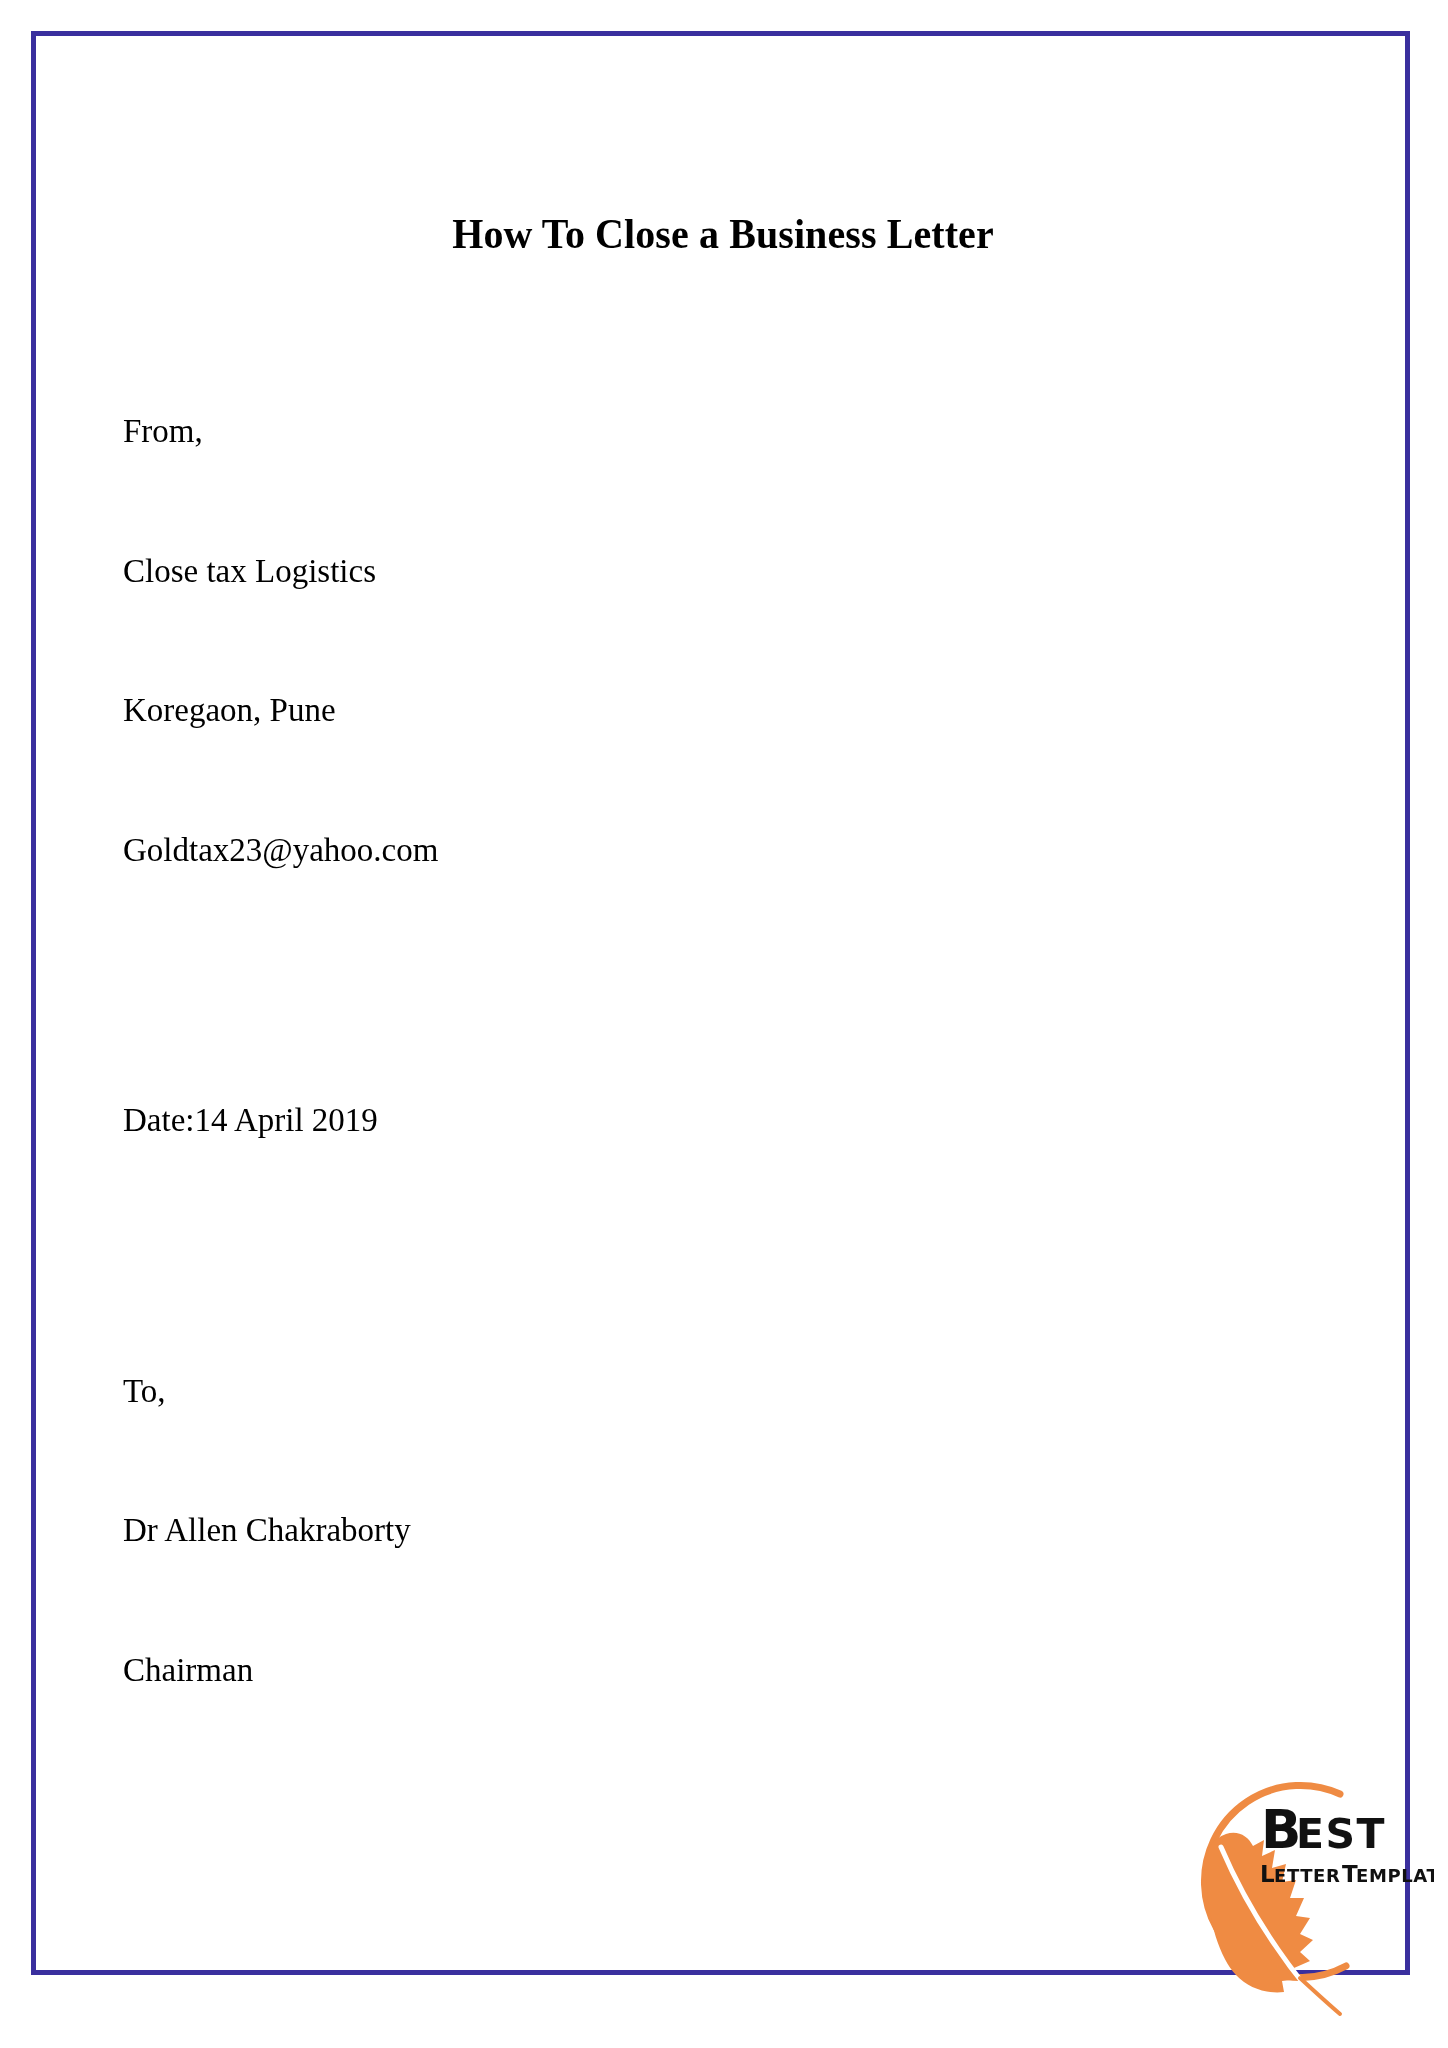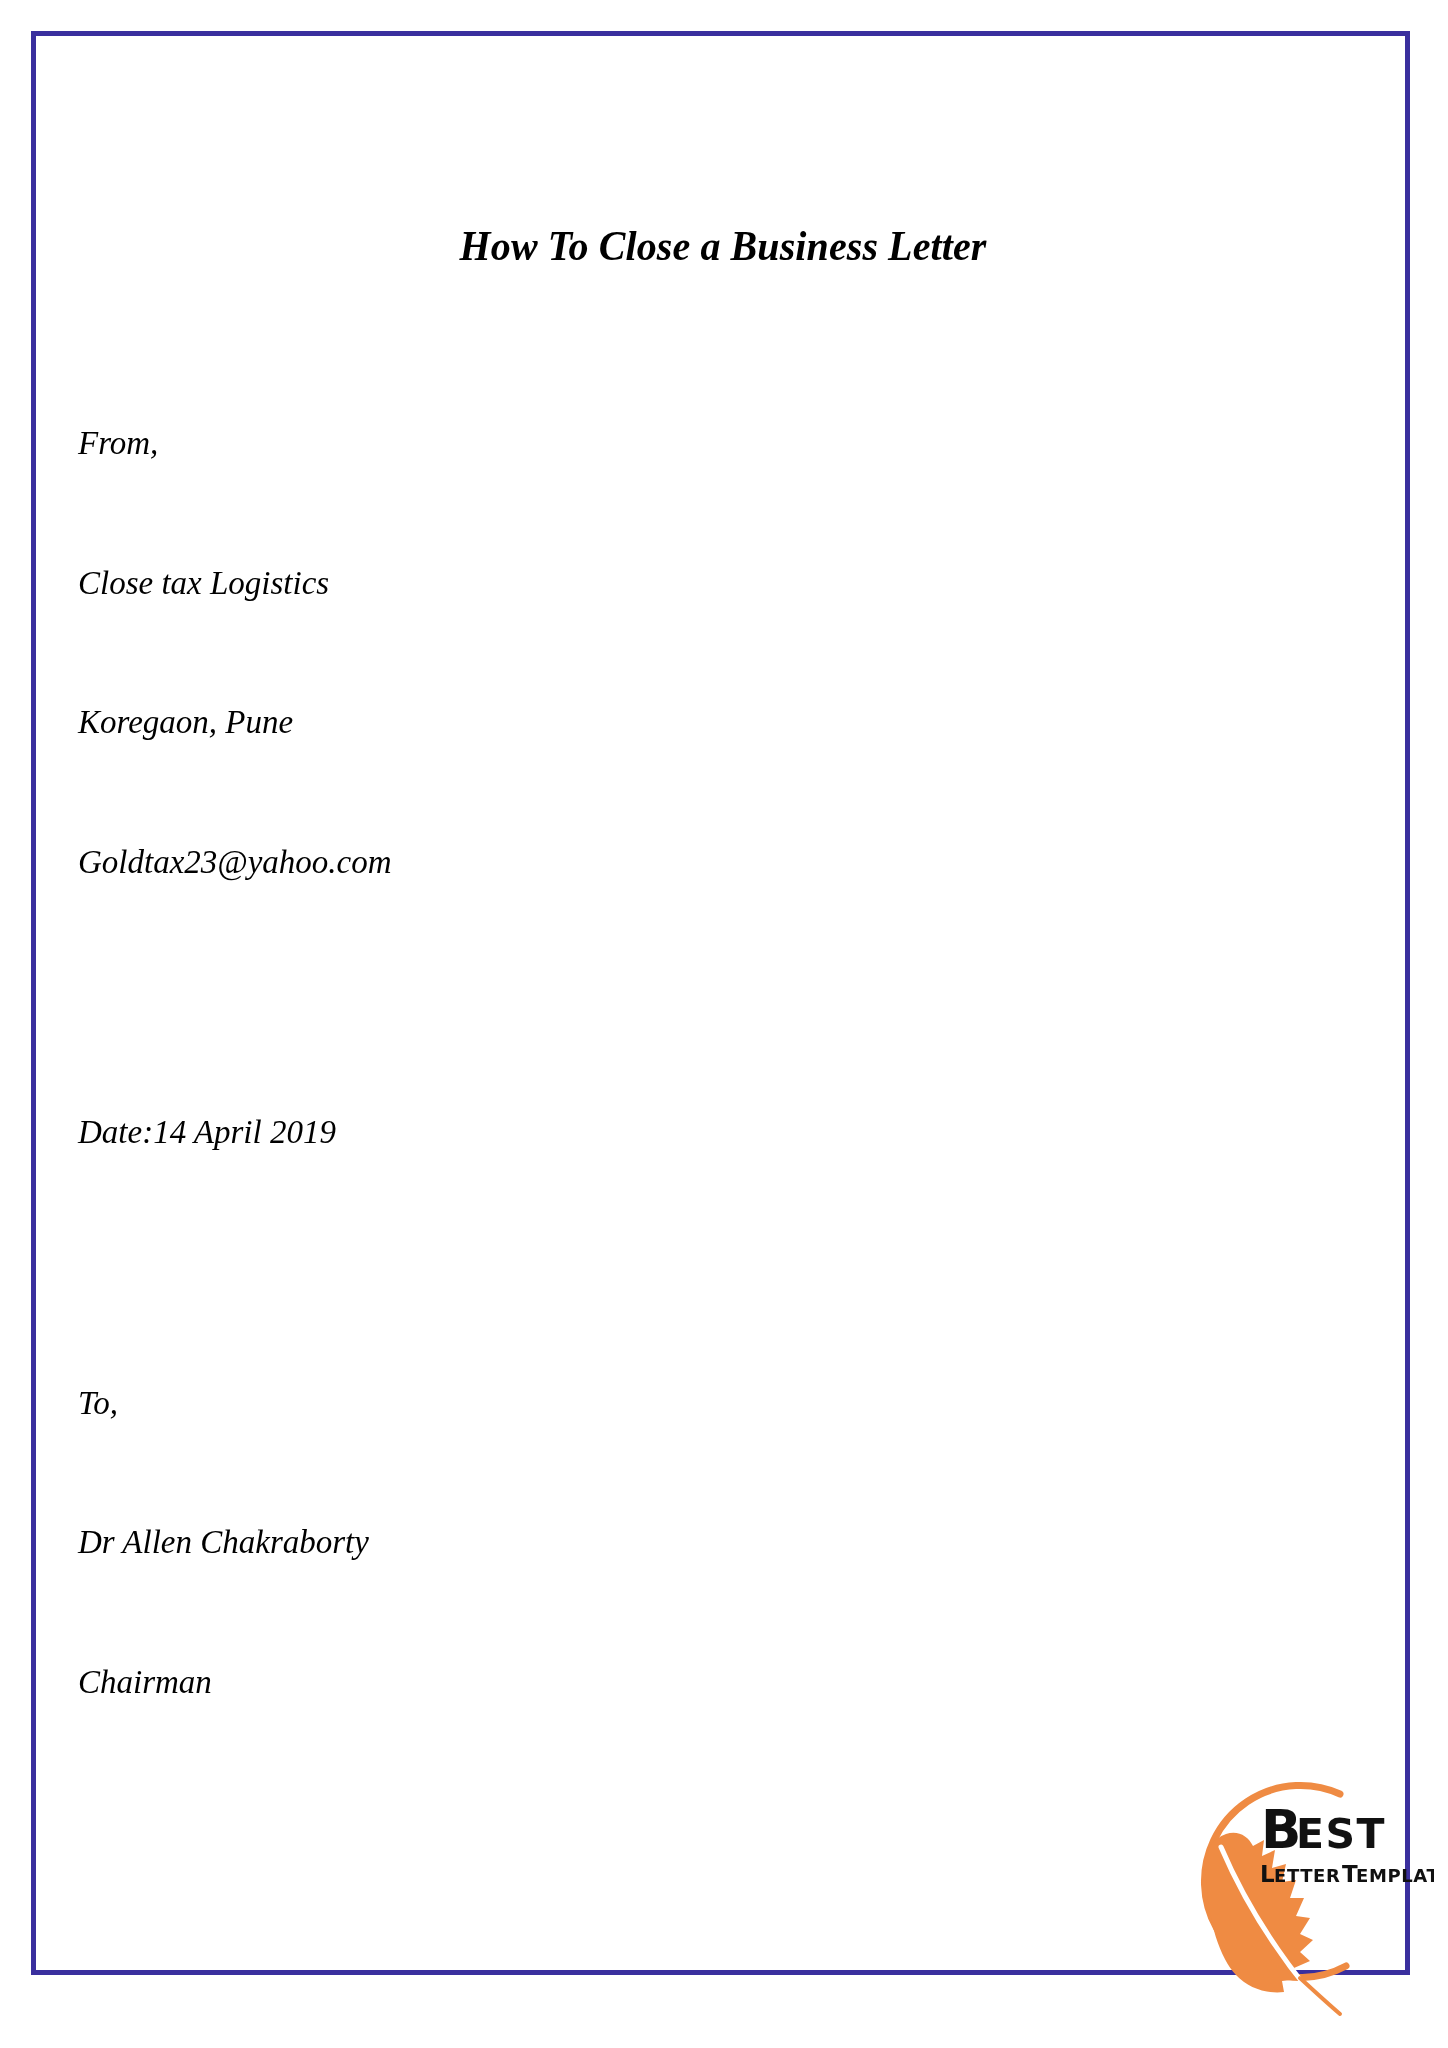--- a/index.html
+++ b/index.html
@@ -29,24 +29,23 @@
     top: 31px;
     width: 1379px;
     height: 1944px;
     border: 5px solid #3a2f9e;
     box-sizing: border-box;
   }
 
   #content {
     position: absolute;
     left: 78px;
-    top: 72px;
+    top: 60px;
     width: 1290px;
     height: 1880px;
-    font-style: italic;
   }
 
   
   .letter-title {
     text-align: center;
     font-weight: bold;
     font-size: 43px;
     line-height: 1.1;
     letter-spacing: 0.1px;
     margin: 0;
@@ -57,21 +56,21 @@
     white-space: nowrap;
   }
 
   
   .addr-block {
     font-size: 33px;
     line-height: 46.5px;
     font-family: "Liberation Serif", "DejaVu Serif", serif;
     white-space: pre-wrap;
   }
-  .addr-line { display: block; }
+  .addr-line { display: block; margin-left: 45px; }
 
   .block-gap-sm { height: 38px; }
 
   
   #logo {
     position: absolute;
     right: 14px;
     bottom: 18px;
     width: 320px;
     height: 300px;

